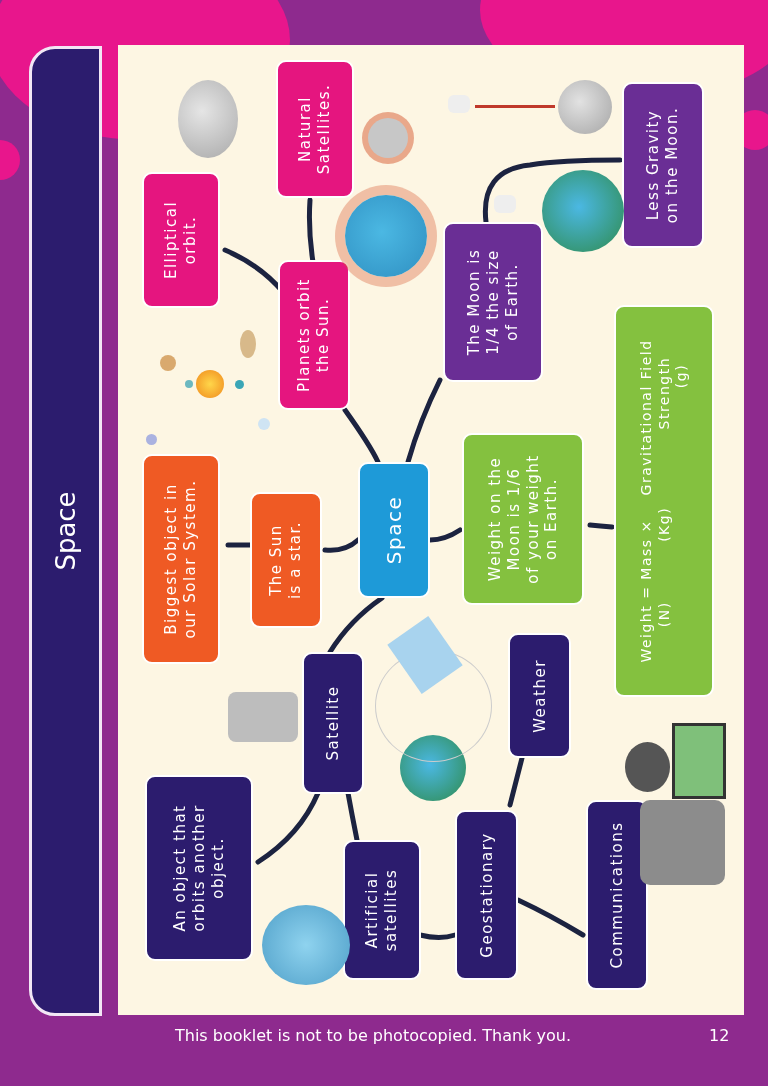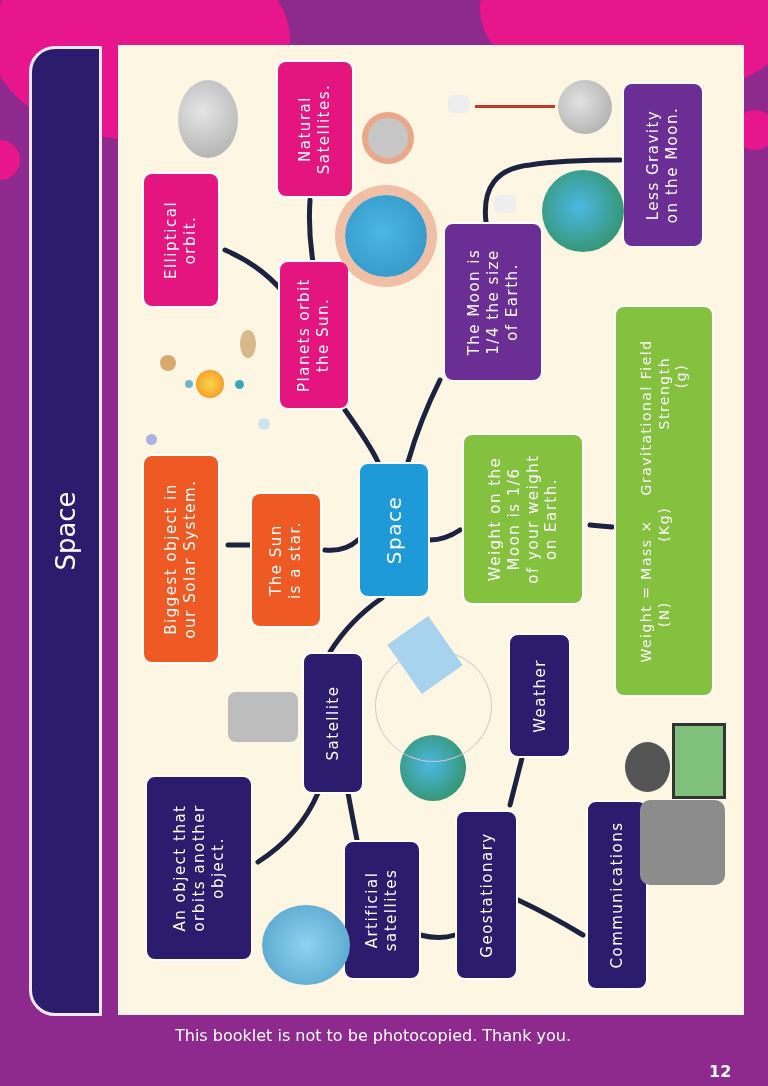--- a/index.html
+++ b/index.html
@@ -11,21 +11,21 @@
   .box{position:absolute;border-radius:10px;border:2px solid #fff;box-sizing:border-box;color:#fff;}
   .box .txt{position:absolute;left:50%;top:50%;transform:translate(-50%,-50%) rotate(-90deg);white-space:pre;text-align:center;font-size:15px;line-height:1.25;letter-spacing:1.5px;}
   .pink{background:#e5157f;}
   .orange{background:#ef5a24;}
   .blue{background:#1e9ad8;}
   .purple{background:#6a2e95;}
   .navy{background:#2c1c6e;}
   .green{background:#84c13f;}
   svg.links{position:absolute;left:0;top:0;}
   .footer{position:absolute;top:1026px;left:175px;color:#fff;font-size:16px;}
-  .pagenum{position:absolute;top:1062px;left:709px;color:#fff;font-size:16px;font-weight:bold;}
+  .pagenum{position:absolute;top:1026px;left:709px;color:#fff;font-size:16px;}
   .icon{position:absolute;}
 </style>
 </head>
 <body>
 
 <div class="blob" style="left:-10px;top:-60px;width:300px;height:200px;"></div>
 <div class="blob" style="left:480px;top:-80px;width:320px;height:180px;"></div>
 <div class="blob" style="left:-20px;top:140px;width:40px;height:40px;"></div>
 <div class="blob" style="left:735px;top:110px;width:40px;height:40px;"></div>
 

